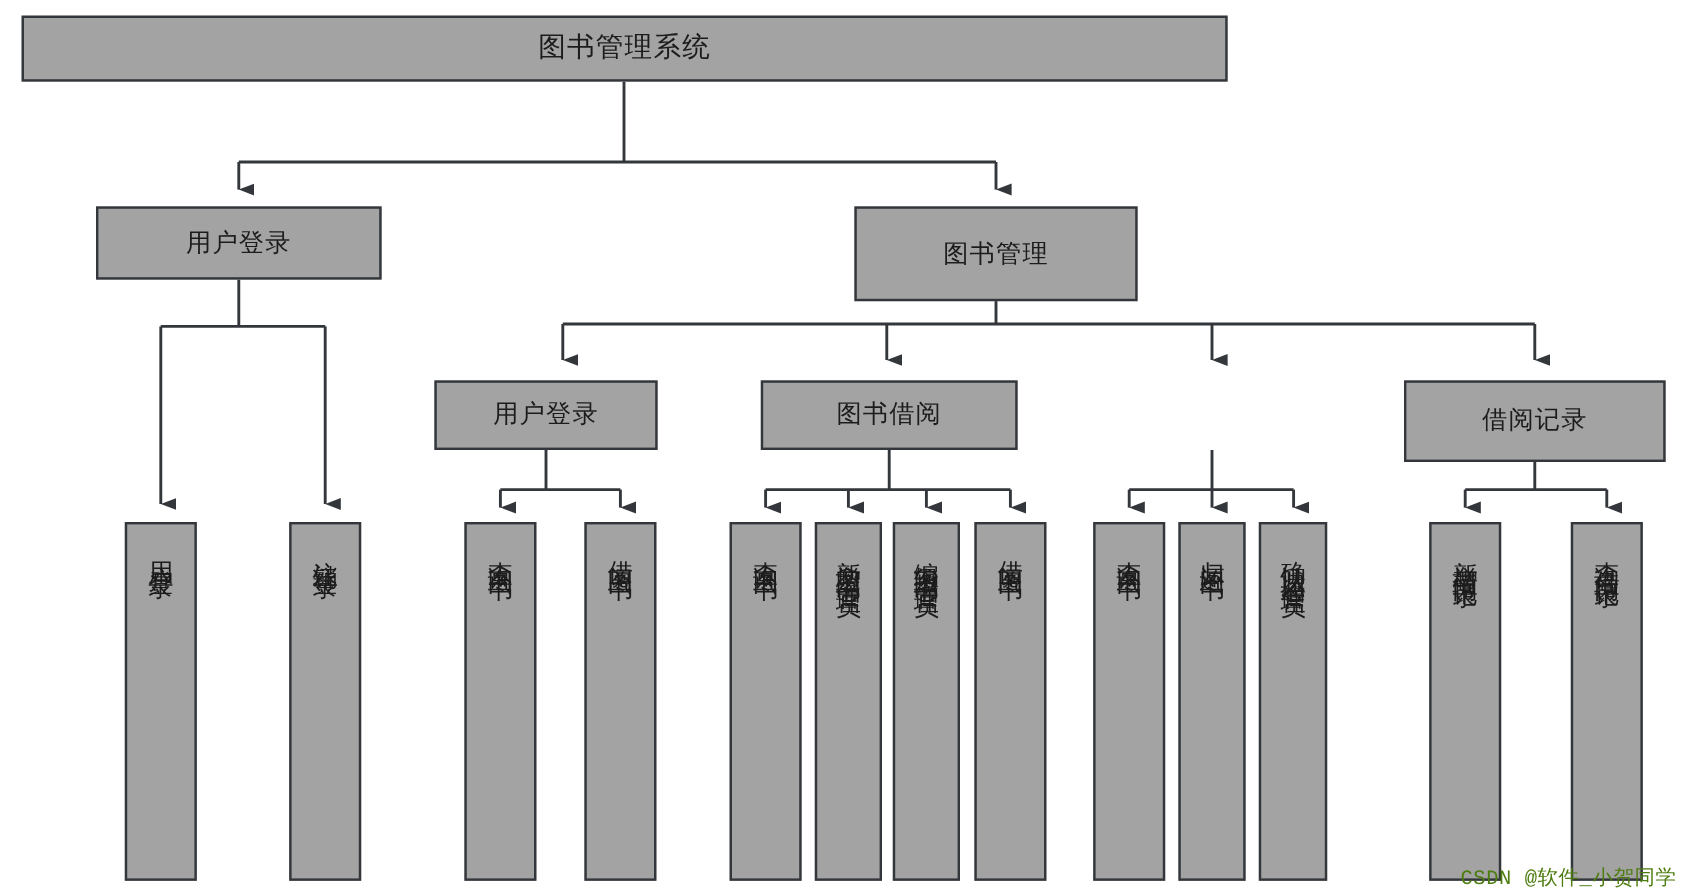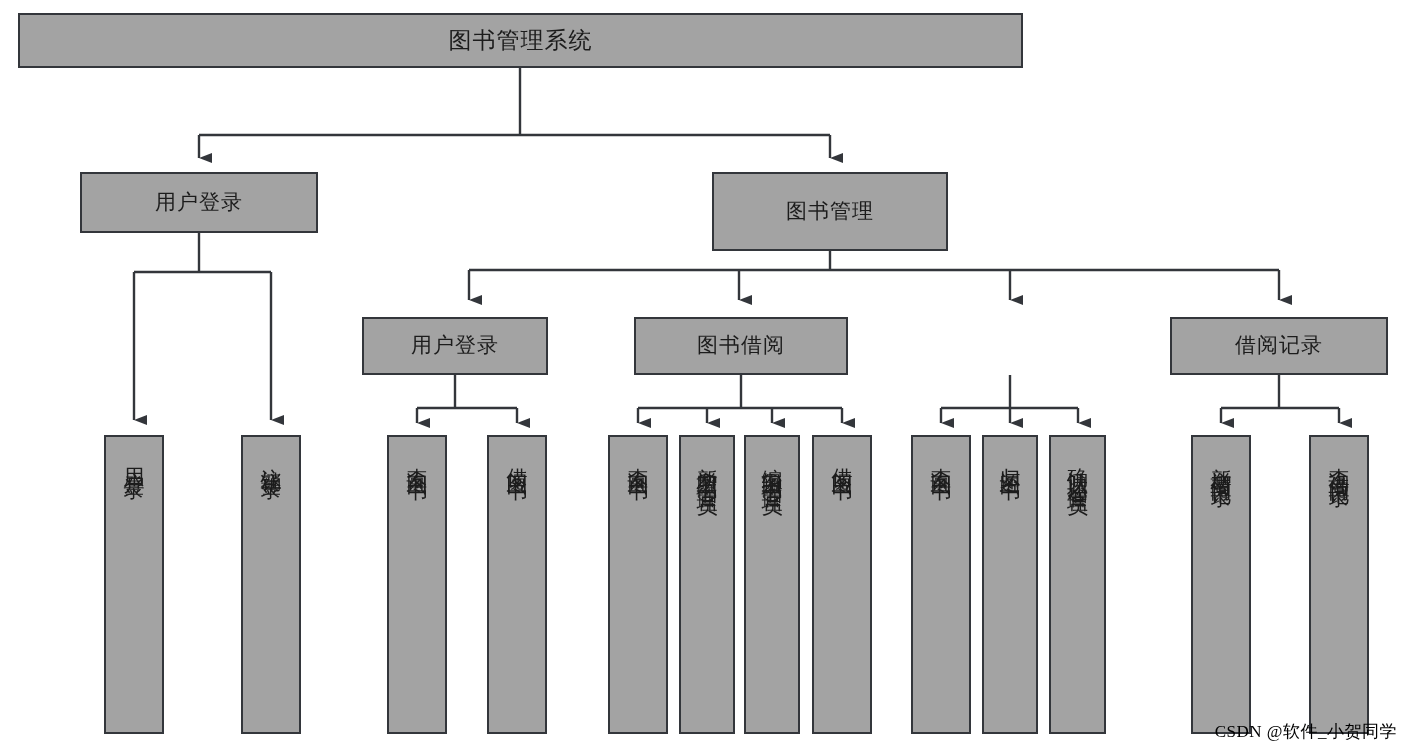--- a/index.html
+++ b/index.html
@@ -37,24 +37,24 @@
     letter-spacing:4px;
     line-height:1.05;
     white-space:nowrap;
   }
   #root .lbl{font-size:23px;}
   .watermark{
     position:absolute;
     right:8px;
     bottom:4px;
     font-size:17px;
-    color:#000000;
+    color:#4d7c0f;
     letter-spacing:0.5px;
     white-space:nowrap;
-    font-family:Liberation Serif, serif;
+    font-family:Liberation Mono, monospace;
   }
 </style>
 </head>
 <body>
 
 <div id="stage">
 
   <svg id="edges" viewBox="0 0 1405 747" xmlns="http://www.w3.org/2000/svg">
     <defs>
       <marker id="arw" viewBox="0 0 12 14" refX="6" refY="13" markerWidth="12" markerHeight="14" orient="auto-start-reverse" markerUnits="userSpaceOnUse">
@@ -115,21 +115,21 @@
   <div class="node h" style="left:712px;top:172px;width:236px;height:79px;">
     <span class="lbl">图书管理</span>
   </div>
 
   <div class="node h" style="left:362px;top:317px;width:186px;height:58px;">
     <span class="lbl">用户登录</span>
   </div>
   <div class="node h" style="left:634px;top:317px;width:214px;height:58px;">
     <span class="lbl">图书借阅</span>
   </div>
-  <div class="node h" style="left:1170px;top:317px;width:218px;height:58px;align-items:center;">
+  <div class="node h" style="left:1170px;top:317px;width:218px;height:68px;align-items:center;">
     <span class="lbl">借阅记录</span>
   </div>
 
   <div class="node v" style="left:104px;top:435px;width:60px;height:299px;">
     <span class="lbl">用户登录</span>
   </div>
   <div class="node v" style="left:241px;top:435px;width:60px;height:299px;">
     <span class="lbl">注销登录</span>
   </div>
 

